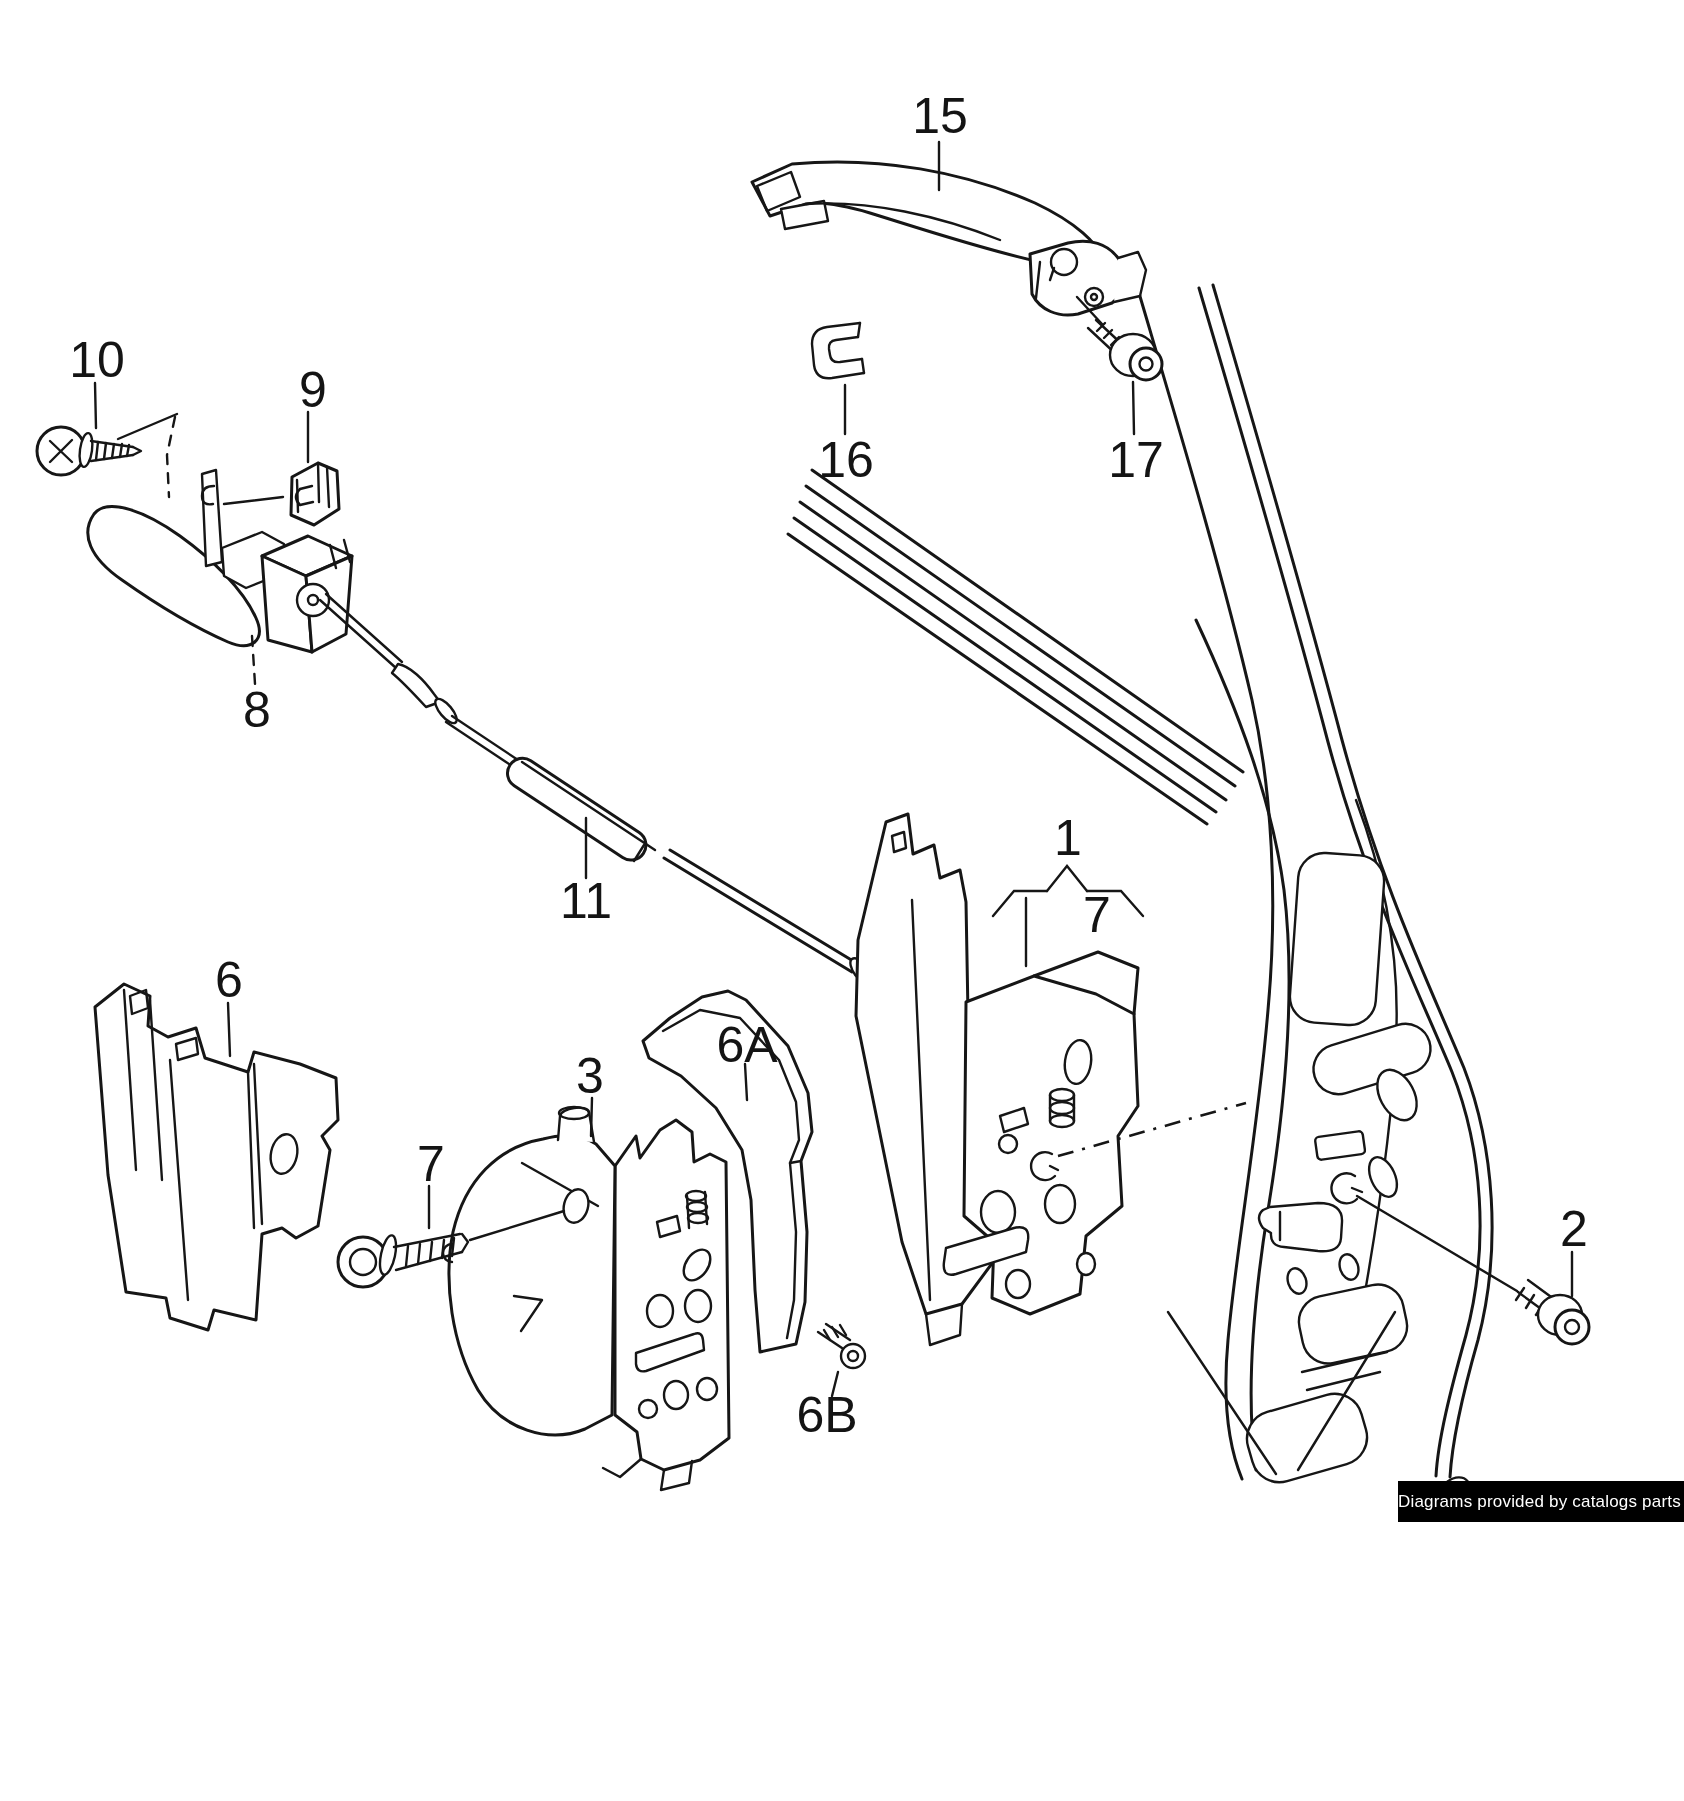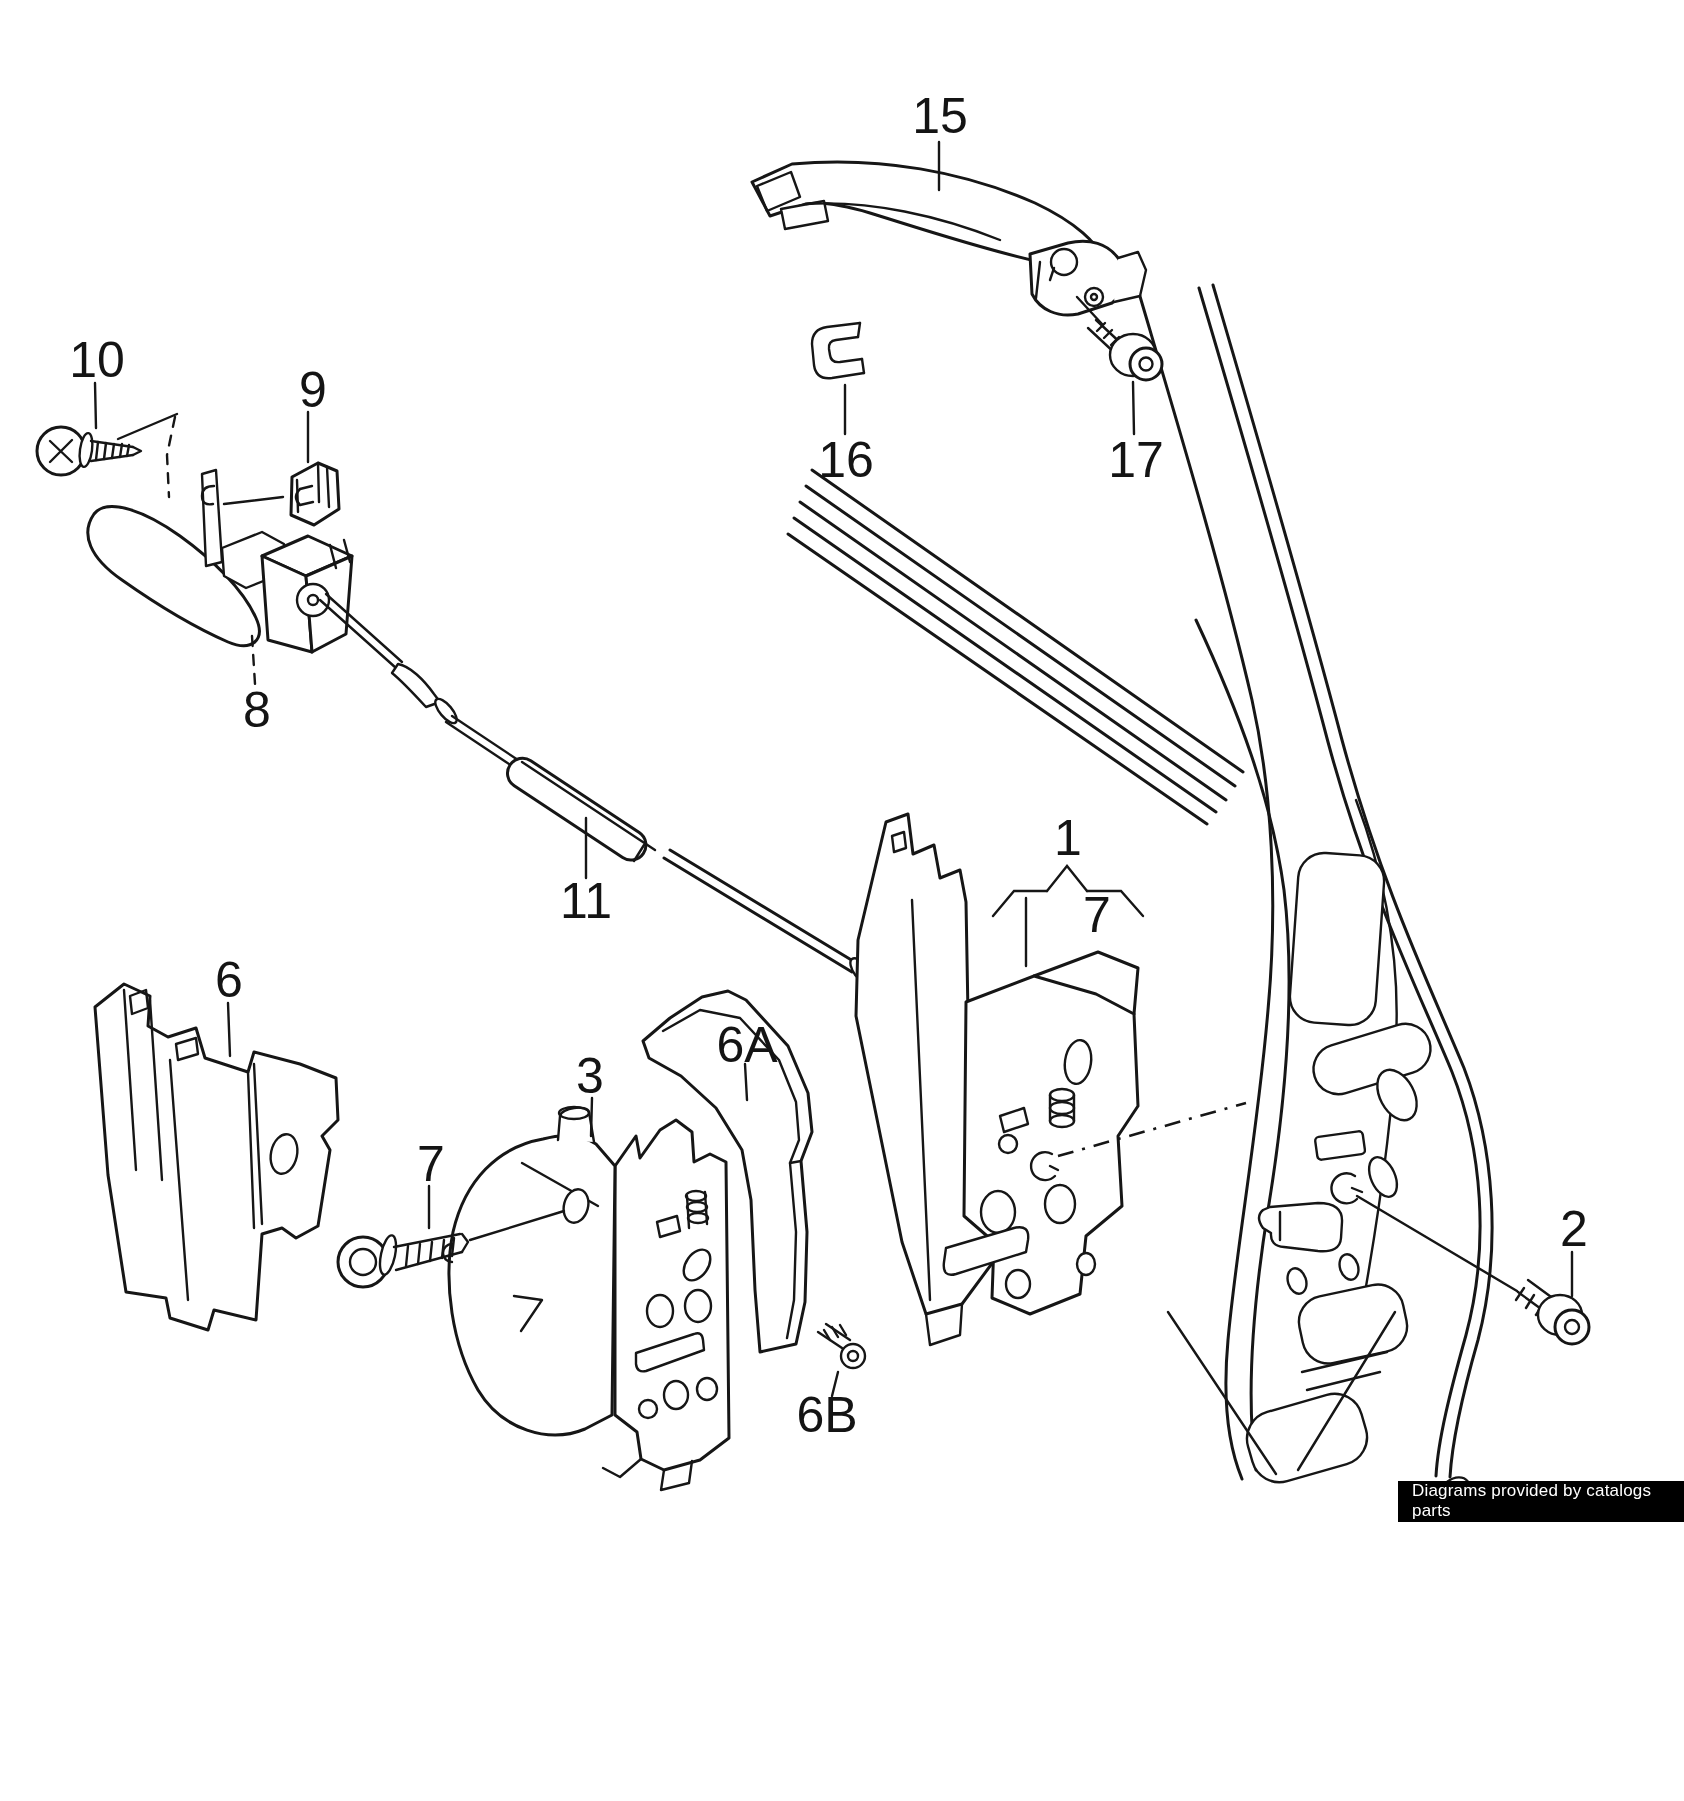--- a/index.html
+++ b/index.html
@@ -8,22 +8,22 @@
   svg{display:block;position:absolute;top:0;left:0;}
   .ln{stroke:#161616;stroke-width:3;fill:none;stroke-linecap:round;stroke-linejoin:round;}
   .ln2{stroke:#161616;stroke-width:2.4;fill:none;stroke-linecap:round;stroke-linejoin:round;}
   .wh{stroke:#161616;stroke-width:3;fill:#ffffff;stroke-linecap:round;stroke-linejoin:round;}
   .wh2{stroke:#161616;stroke-width:2.4;fill:#ffffff;stroke-linecap:round;stroke-linejoin:round;}
   .leader{stroke:#161616;stroke-width:2.4;fill:none;stroke-linecap:round;}
   .leader-dash{stroke:#161616;stroke-width:2.4;fill:none;stroke-linecap:round;stroke-dasharray:10 9;}
   .dashdot{stroke:#161616;stroke-width:2.6;fill:none;stroke-dasharray:16 9 3 9;}
   .callout{font-family:"Liberation Sans",sans-serif;font-size:50px;fill:#141414;text-anchor:middle;}
   .footer{position:absolute;right:0;bottom:0;width:286px;height:41px;background:#000000;
-          color:#ffffff;display:flex;align-items:flex-start;box-sizing:border-box;
-          padding-left:14px;font-size:17px;letter-spacing:.2px;}
+          color:#ffffff;display:flex;align-items:center;box-sizing:border-box;
+          font-size:17px;letter-spacing:.2px;}
 </style>
 </head>
 <body>
 
 <div class="page">
 <svg width="1684" height="1801" viewBox="0 0 1684 1801">
 
   <g>
 
     <line class="ln" x1="812" y1="470" x2="1243" y2="772"></line>

